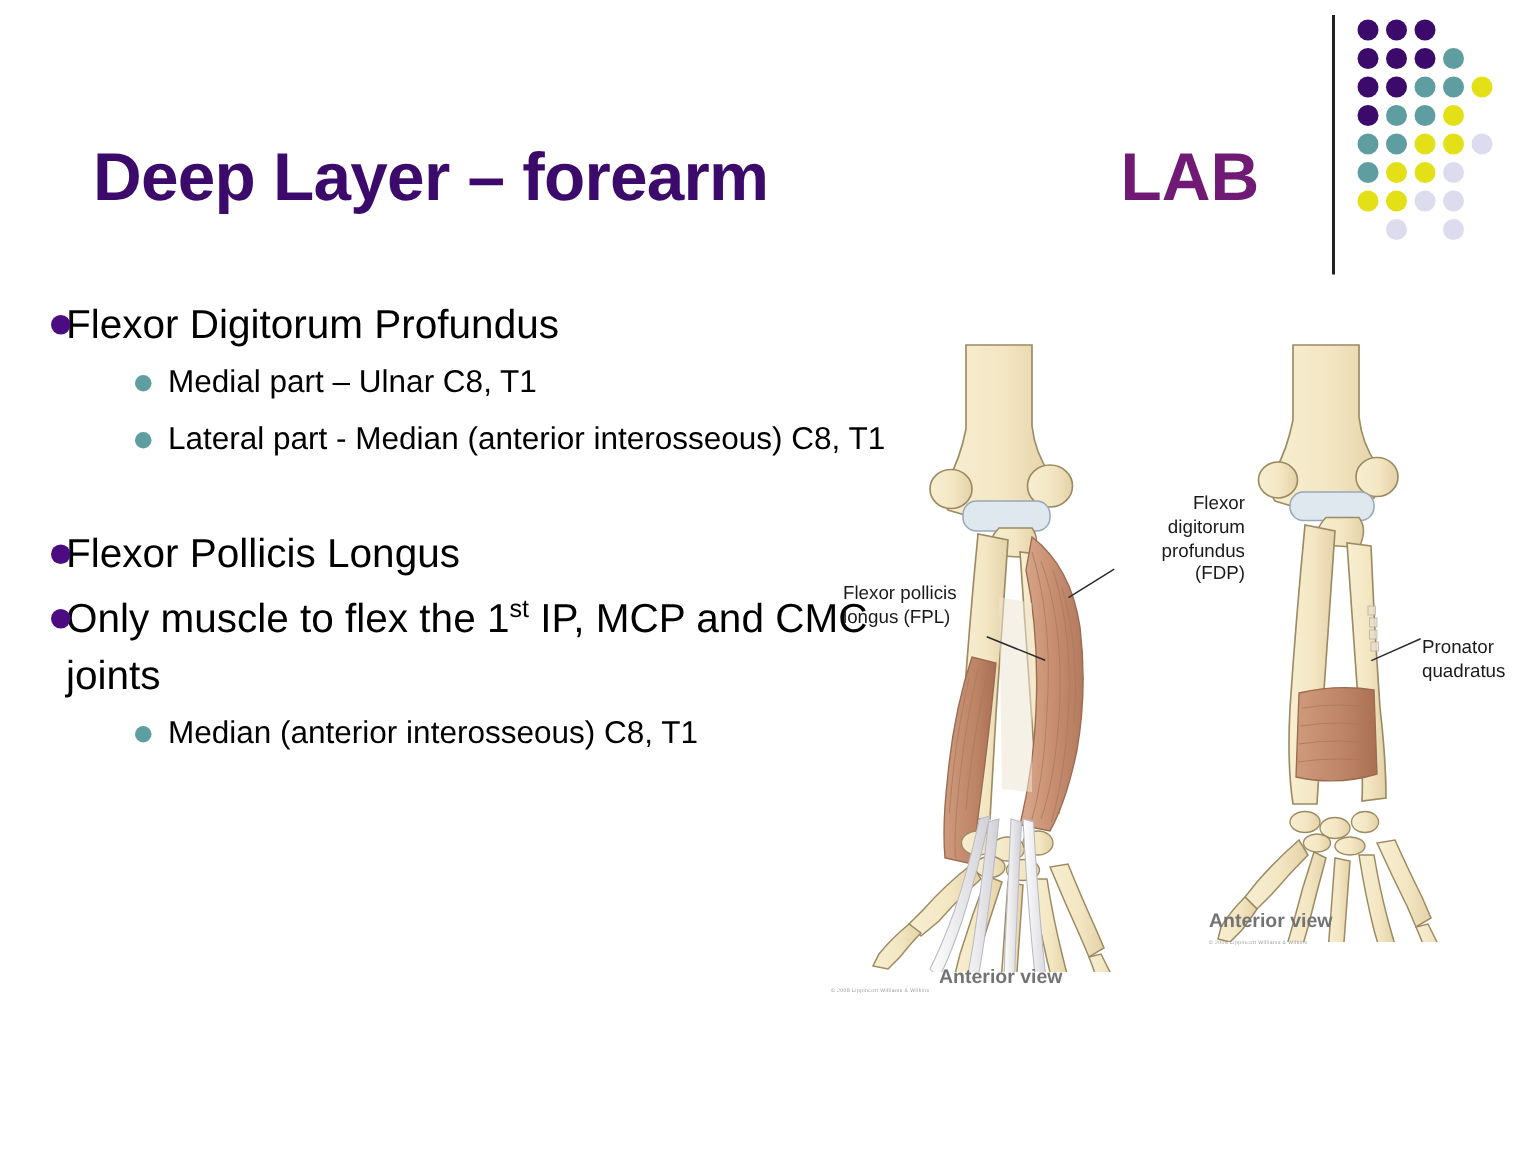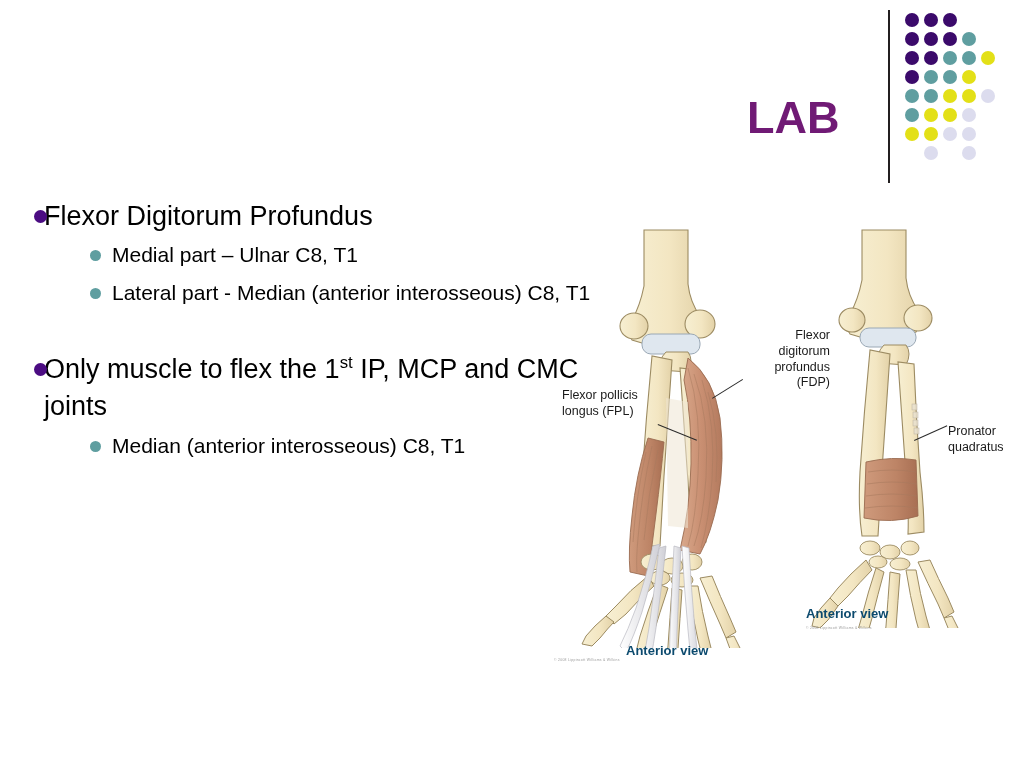--- a/index.html
+++ b/index.html
@@ -37,21 +37,21 @@
   .gap{height:34px;}
   sup{font-size:0.62em;vertical-align:super;line-height:0;}
   
   #figures{position:absolute;left:548px;top:228px;width:476px;height:450px;}
   .fig{position:absolute;top:0;}
   .figlabel{
     position:absolute;font-size:12.5px;line-height:1.26;color:#1a1a1a;
     font-family:"Liberation Sans", sans-serif;
   }
   .figcaption{
-    position:absolute;font-size:13px;font-weight:bold;color:#0c4a6e;
+    position:absolute;font-size:13px;font-weight:bold;color:#737373;
   }
   .credit{position:absolute;font-size:3.4px;color:#9a9a9a;letter-spacing:.3px;}
   .leader{position:absolute;background:#2b2b2b;height:1px;transform-origin:0 0;}
 </style>
 </head>
 <body>
 
 <div id="logo-rule"></div>
 <div id="logo">
     <div class="dot" style="left: 9px; top: 9px; width: 14px; height: 14px; background: rgb(59, 10, 107);"></div>
@@ -81,28 +81,30 @@
     <div class="dot" style="left: 66px; top: 104px; width: 14px; height: 14px; background: rgb(220, 220, 238);"></div>
     <div class="dot" style="left: 9px; top: 123px; width: 14px; height: 14px; background: rgb(227, 224, 23);"></div>
     <div class="dot" style="left: 28px; top: 123px; width: 14px; height: 14px; background: rgb(227, 224, 23);"></div>
     <div class="dot" style="left: 47px; top: 123px; width: 14px; height: 14px; background: rgb(220, 220, 238);"></div>
     <div class="dot" style="left: 66px; top: 123px; width: 14px; height: 14px; background: rgb(220, 220, 238);"></div>
     <div class="dot" style="left: 28px; top: 142px; width: 14px; height: 14px; background: rgb(220, 220, 238);"></div>
     <div class="dot" style="left: 66px; top: 142px; width: 14px; height: 14px; background: rgb(220, 220, 238);"></div>
   </div>
 
 <div id="title-block">
+  <div id="title-main">Deep Layer – forearm</div>
   <div id="title-lab">LAB</div>
 </div>
 
 <div id="content">
     <div class="l1"><span class="bul"></span><span>Flexor Digitorum Profundus</span></div>
     <div class="l2"><span class="bul"></span><span>Medial part – Ulnar C8, T1</span></div>
     <div class="l2"><span class="bul"></span><span>Lateral part - Median (anterior interosseous) C8, T1</span></div>
     <div class="gap"></div>
+    <div class="l1"><span class="bul"></span><span>Flexor Pollicis Longus</span></div>
     <div class="l1"><span class="bul"></span><span>Only muscle to flex the 1<sup>st</sup> IP, MCP and CMC joints</span></div>
     <div class="l2"><span class="bul"></span><span>Median (anterior interosseous) C8, T1</span></div>
   </div>
 
 <div id="figures">
 
   <div class="fig" style="left:0;top:0;width:290px;height:450px;">
     <svg width="290" height="420" viewBox="0 0 290 420">
       <defs>
         <linearGradient id="boneG" x1="0" y1="0" x2="1" y2="0">

